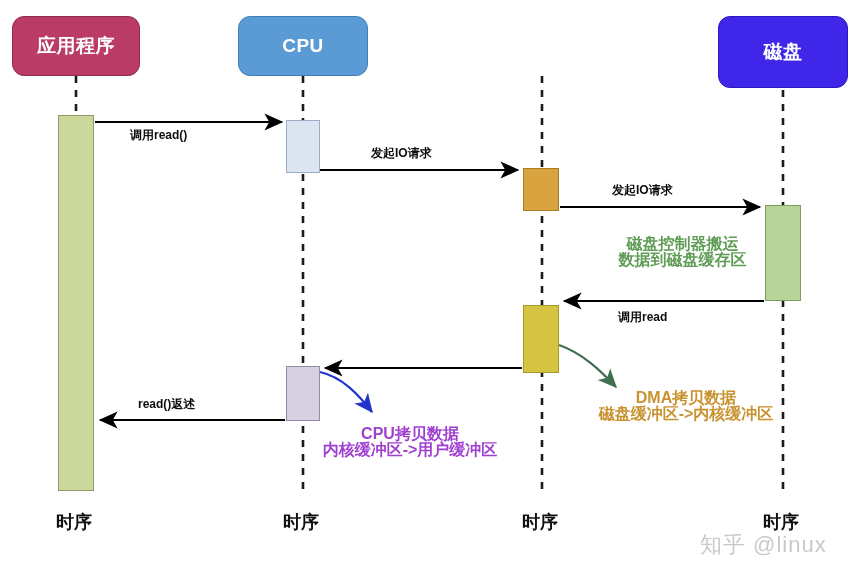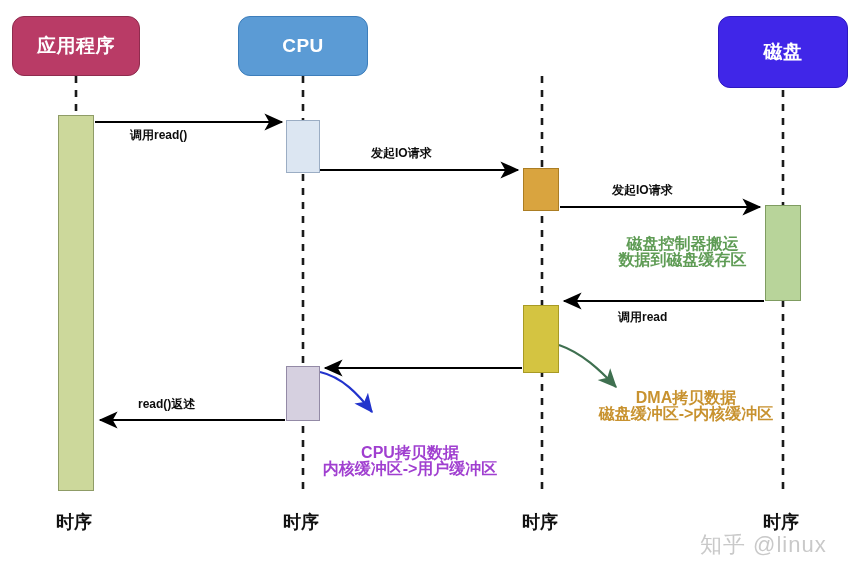--- a/index.html
+++ b/index.html
@@ -136,21 +136,21 @@
   <div class="msg-label" style="left:130px;top:127px;">调用read()</div>
   <div class="msg-label" style="left:371px;top:145px;">发起IO请求</div>
   <div class="msg-label" style="left:612px;top:182px;">发起IO请求</div>
   <div class="msg-label" style="left:618px;top:309px;">调用read</div>
   <div class="msg-label" style="left:138px;top:396px;">read()返述</div>
 
   <div class="note" style="left:595px;top:236px;width:175px;color:#5f9c55;">磁盘控制器搬运
 数据到磁盘缓存区</div>
   <div class="note" style="left:586px;top:390px;width:200px;color:#c8922f;">DMA拷贝数据
 磁盘缓冲区-&gt;内核缓冲区</div>
-  <div class="note" style="left:305px;top:445px;width:210px;color:#a03fd0;">CPU拷贝数据
+  <div class="note" style="left:305px;top:426px;width:210px;color:#a03fd0;">CPU拷贝数据
 内核缓冲区-&gt;用户缓冲区</div>
 
   <div class="timeline-label" style="left:56px;top:510px;">时序</div>
   <div class="timeline-label" style="left:283px;top:510px;">时序</div>
   <div class="timeline-label" style="left:522px;top:510px;">时序</div>
   <div class="timeline-label" style="left:763px;top:510px;">时序</div>
 
 
   <div class="watermark" style="left:700px;top:530px;">知乎 @linux</div>
 

